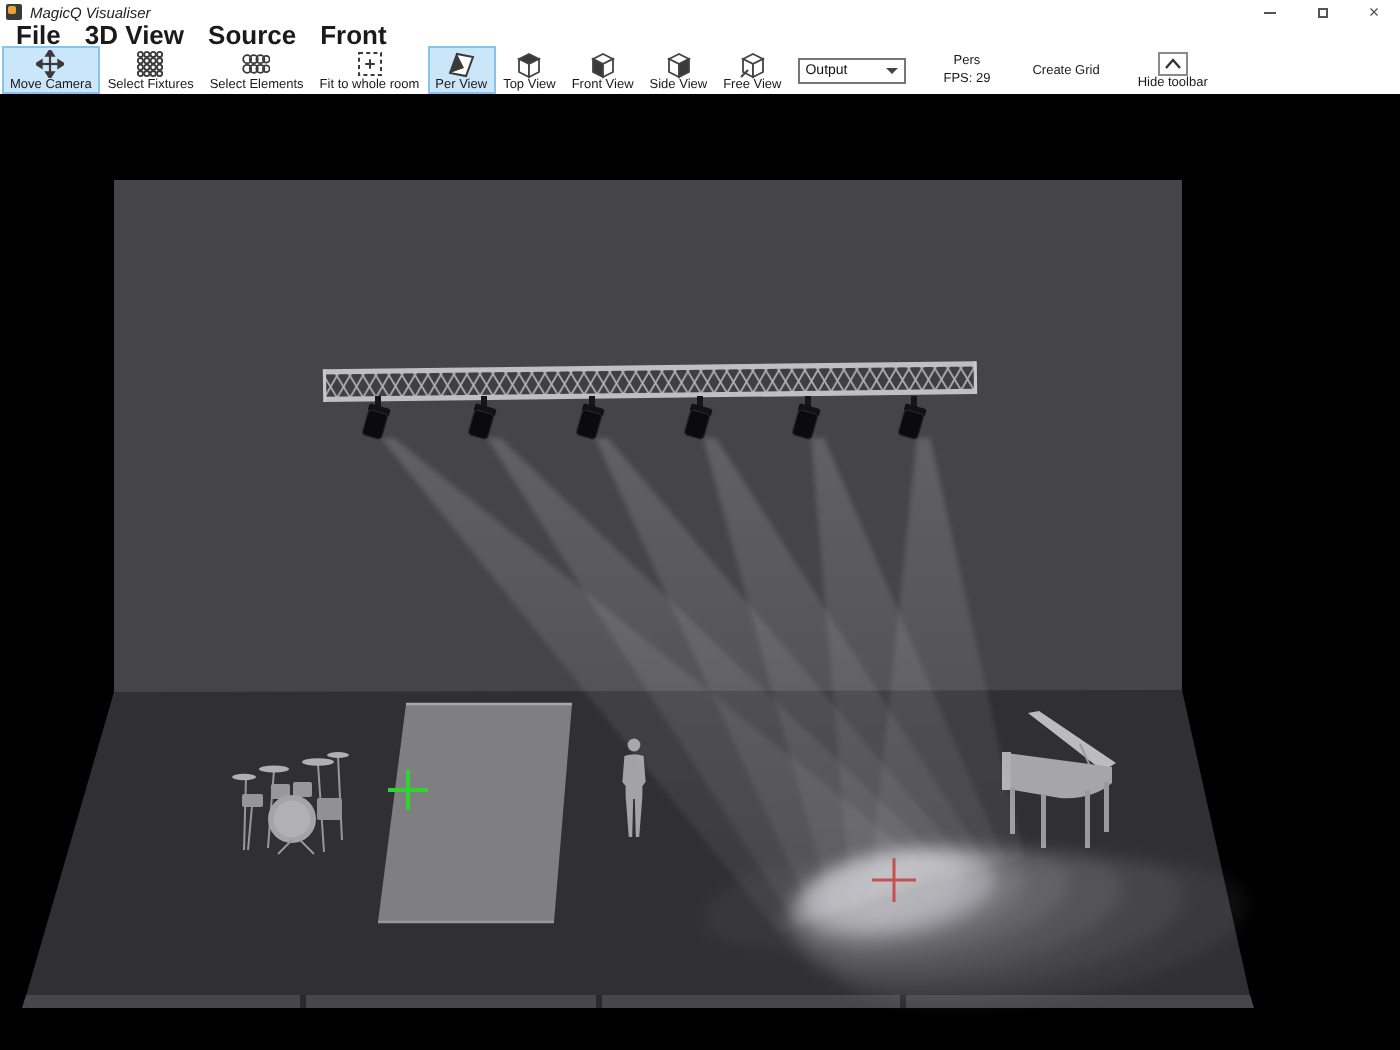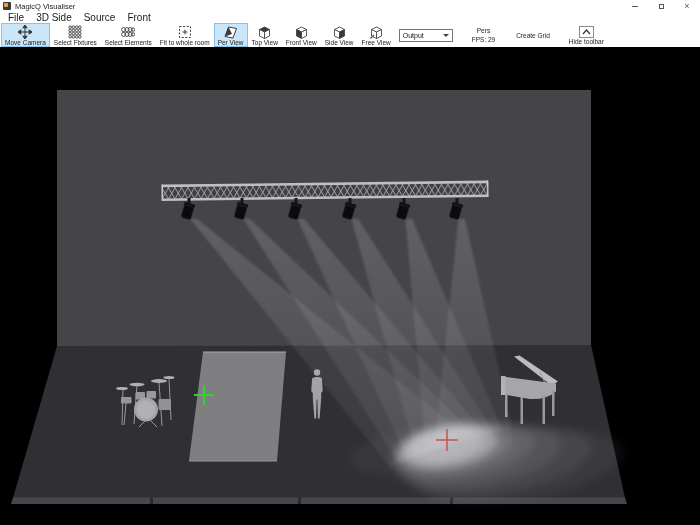--- a/index.html
+++ b/index.html
@@ -3,30 +3,30 @@
 <meta charset="utf-8">
 <style>
   * { margin:0; padding:0; box-sizing:border-box; }
   html,body { width:700px; height:525px; background:#000; font-family:"Liberation Sans", sans-serif; }
   .window { width:700px; height:525px; background:#fff; position:relative; overflow:hidden; }
 
   
   .titlebar { height:12px; display:flex; align-items:center; background:#fff; padding-left:3px; }
   .app-icon { width:8px; height:8px; background:#3a3a3a; border-radius:1px; position:relative; flex:0 0 auto; }
   .app-icon::after { content:""; position:absolute; left:1px; top:1px; width:4px; height:4px; background:#e8a33d; border-radius:1px; }
-  .title-text { font-size:7.5px; color:#222; margin-left:4px; white-space:nowrap; }
+  .title-text { font-size:7.5px; color:#222; margin-left:4px; white-space:nowrap;font-style:italic; }
   .win-controls { margin-left:auto; display:flex; align-items:center; height:12px; }
   .win-btn { width:26px; height:12px; display:flex; align-items:center; justify-content:center; color:#555; cursor:default; }
   .glyph-min { width:6px; height:1px; background:#555; }
   .glyph-max { width:5px; height:5px; border:1px solid #555; }
   .glyph-close { font-size:9px; line-height:9px; color:#555; }
 
   
   .menubar { height:11px; display:flex; align-items:center; background:#fff; padding-left:2px; }
-  .menu-item { font-size:10px; color:#1a1a1a; padding:0 6px; height:11px; display:flex; align-items:center; }
+  .menu-item { font-size:13px; color:#1a1a1a; padding:0 6px; height:11px; display:flex; align-items:center;font-weight:bold; }
 
   
   .toolbar { height:24px; background:#fff; display:flex; align-items:stretch; padding-left:1px; }
   .tb-btn { display:flex; flex-direction:column; align-items:center; justify-content:flex-start;
             padding:1px 3px 0 3px; border:1px solid transparent; min-width:30px; }
   .tb-btn.active { background:#cce6f9; border-color:#88c3ec; }
   .tb-icon { height:14px; display:flex; align-items:center; justify-content:center; }
   .tb-label { font-size:6.5px; color:#1a1a1a; white-space:nowrap; line-height:8px; }
   .tb-sep { width:1px; background:#d9d9d9; margin:2px 4px; }
   .tb-group { display:flex; align-items:center; }
@@ -58,21 +58,21 @@
           <span class="glyph-max"></span>
         </div>
       <div class="win-btn">
           <span class="glyph-close">×</span>
         </div>
     </div>
   </div>
 
   <div class="menubar">
     <div class="menu-item">File</div>
-    <div class="menu-item">3D Side</div>
+    <div class="menu-item">3D View</div>
     <div class="menu-item">Source</div>
     <div class="menu-item">Front</div>
   </div>
 
   <div class="toolbar">
 
     <div class="tb-btn active">
       <span class="tb-icon">
         <svg width="14" height="14" viewBox="0 0 14 14">
           <g stroke="#3a3a3a" stroke-width="1.1" fill="#3a3a3a">

